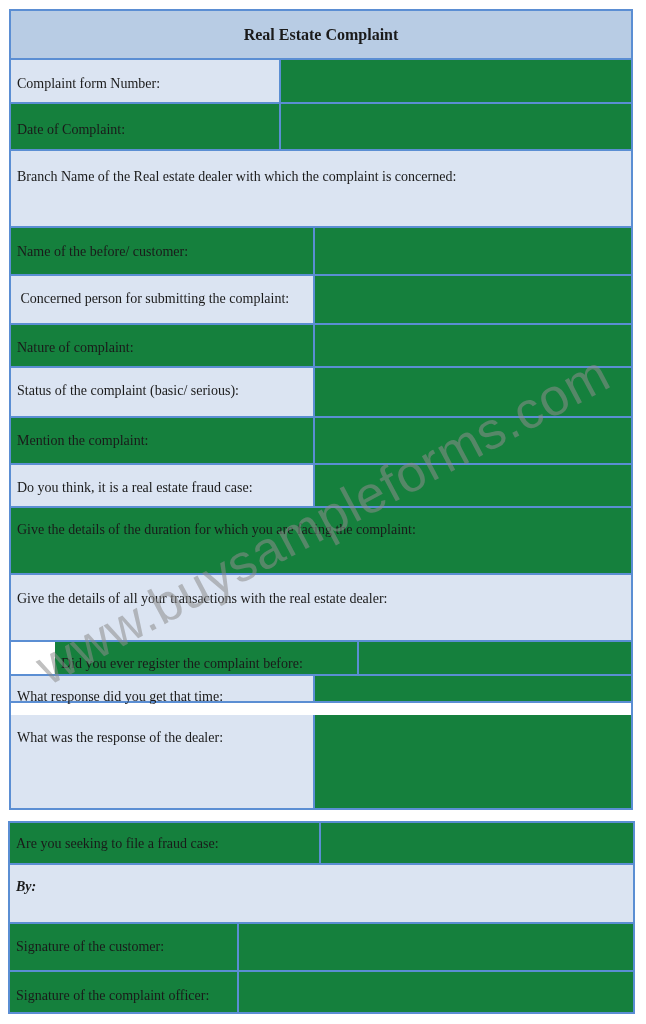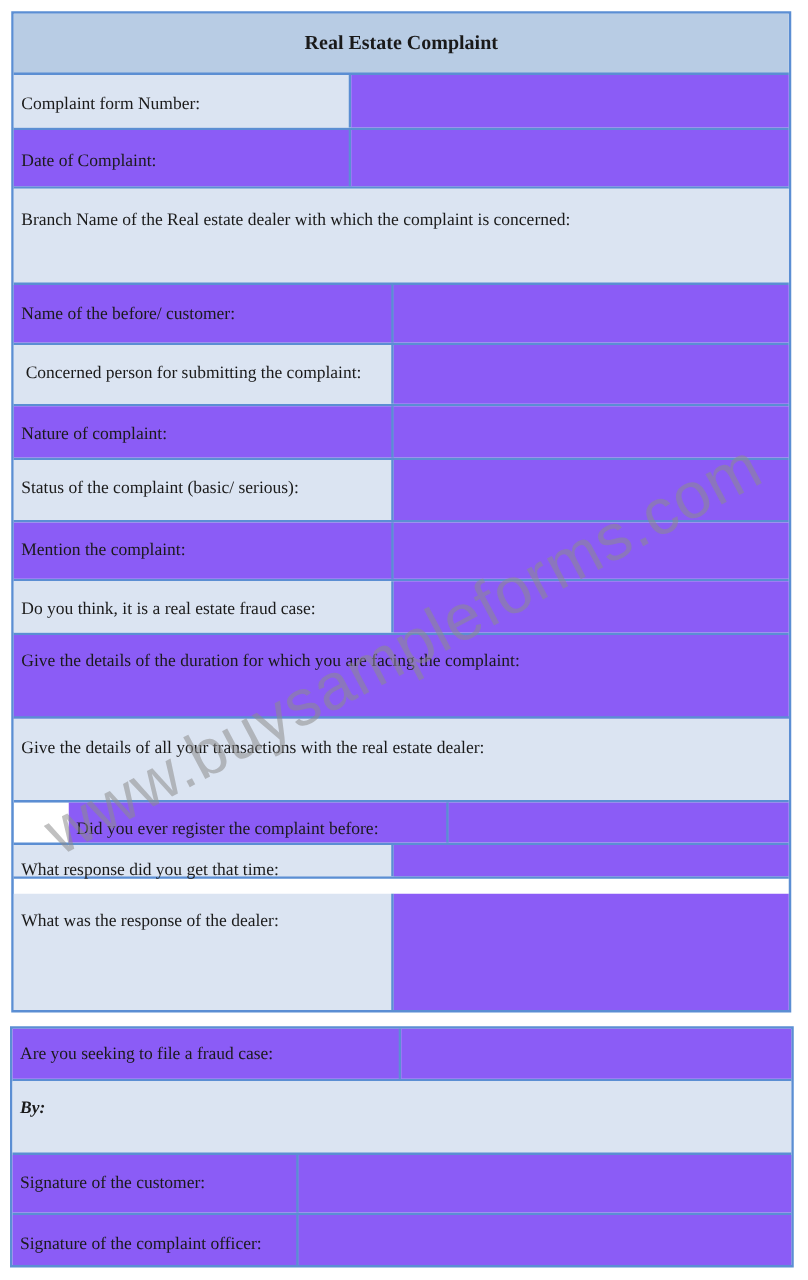--- a/index.html
+++ b/index.html
@@ -32,21 +32,21 @@
     .cell {
       box-sizing: border-box;
       height: 100%;
       position: relative;
     }
     .lbl {
       border-right: 2px solid #5b8ed3;
     }
     .val { flex: 1; }
     .shade { background: #dbe4f2; }
-    .white { background: #8b5cf6; }
+    .white { background: #15803d; }
     .header { background: #b8cce4; }
     .text {
       position: absolute;
       left: 6px;
       font-size: 14px;
       line-height: 16px;
       white-space: nowrap;
     }
     .title {
       position: absolute;

